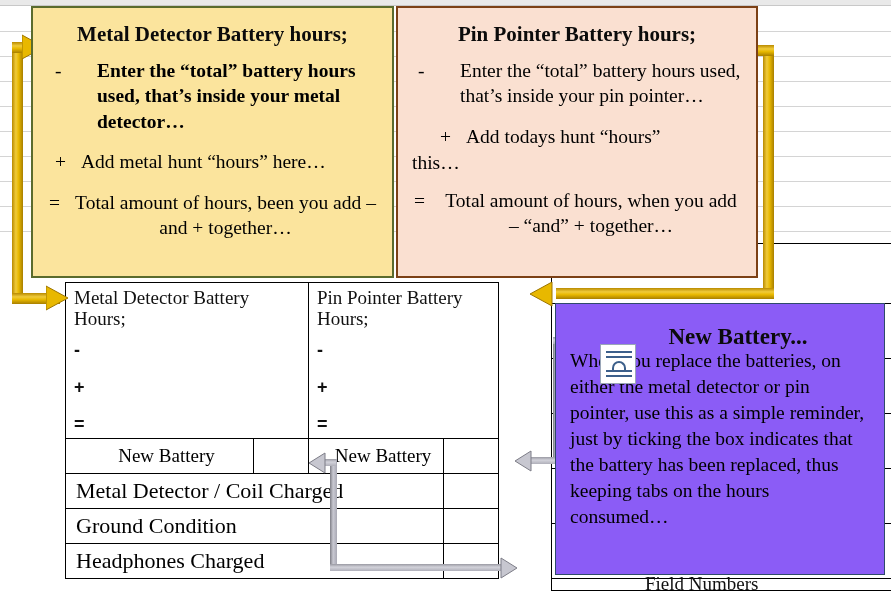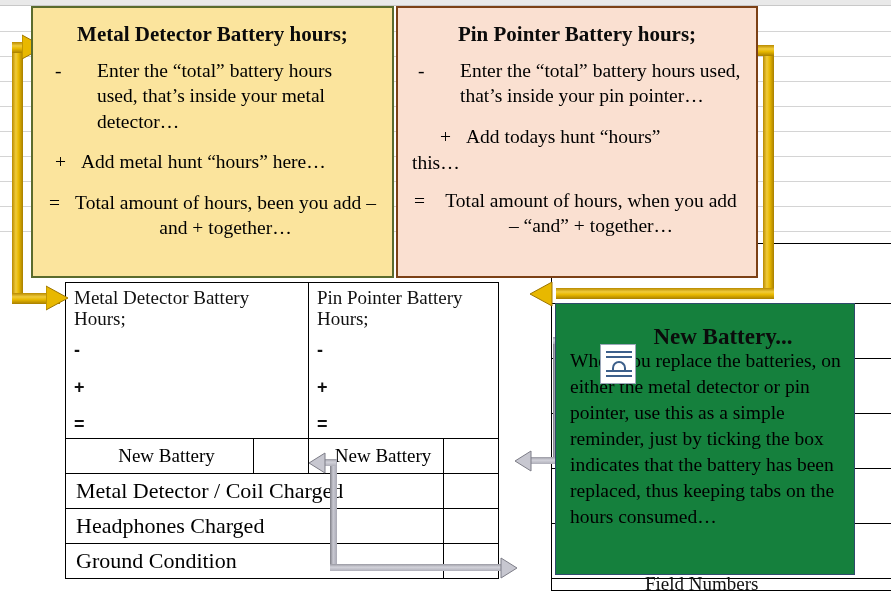--- a/index.html
+++ b/index.html
@@ -39,43 +39,43 @@
 
   .box-yellow{
     left:31px;top:6px;width:363px;height:272px;
     background:#FBE49D;border:2px solid #5A6B2D;
     padding:10px 16px 0 16px;
   }
   .box-yellow .ttl{margin:4px 0 12px 0;}
   .box-yellow .li{display:flex;font-size:19.5px;line-height:1.30;margin-bottom:15px;}
   .box-yellow .li .sym{width:26px;flex:0 0 26px;text-align:left;padding-left:6px;}
   .box-yellow .li .txt{flex:1;}
-  .y-l1 .txt{padding-left:16px;}
+  .y-l1 .txt{padding-left:16px;font-weight:bold;}
   .y-l3{margin-left:-6px;}
   .y-l3 .txt{text-align:center;}
 
   .box-pink{
     left:396px;top:6px;width:362px;height:272px;
     background:#FAE0D1;border:2px solid #7C4116;
     padding:10px 14px 0 14px;
   }
   .box-pink .ttl{margin:4px 0 12px 0;}
   .box-pink .li{display:flex;font-size:19.5px;line-height:1.30;margin-bottom:15px;}
   .box-pink .li .sym{width:26px;flex:0 0 26px;text-align:left;padding-left:6px;}
   .box-pink .li .txt{flex:1;}
   .p-l1 .txt{padding-left:16px;}
   .p-l2{margin-left:22px;}
   .p-l2 .txt{margin-left:0;}
   .p-l3{margin-left:-4px;}
   .p-l3 .txt{text-align:center;}
   .p-here{font-size:19.5px;line-height:1.30;margin-top:-14px;margin-bottom:12px;}
 
   .box-blue{
-    left:555px;top:303px;width:300px;height:272px;
-    background:#15803d;border:1px solid #2F4A6B;
+    left:555px;top:303px;width:330px;height:272px;
+    background:#8b5cf6;border:1px solid #2F4A6B;
     padding:6px 12px 0 14px;
   }
   .box-blue .ttl{font-size:23px;margin:14px 0 2px 0;padding-left:34px;}
   .box-blue .body{font-size:19.5px;line-height:1.33;margin-top:-4px;}
 
   .img-placeholder{
     position:absolute;left:600px;top:344px;width:36px;height:40px;
     background:#fff;border:1px solid #9aa6b8;box-sizing:border-box;
   }
   .img-placeholder .ln{position:absolute;left:5px;width:26px;height:2px;background:#3c5f8a;}
@@ -149,26 +149,26 @@
       <td style="width:128px;" class="lbl">New Battery</td>
       <td style="width:60px;"></td>
     </tr>
 
     <tr class="row-tall">
       <td colspan="3" class="lbl">Metal Detector / Coil Charged</td>
       <td></td>
     </tr>
 
     <tr class="row-tall">
+      <td colspan="3" class="lbl">Ground Condition</td>
+      <td></td>
+    </tr>
+
+    <tr class="row-tall">
       <td colspan="3" class="lbl">Headphones Charged</td>
-      <td></td>
-    </tr>
-
-    <tr class="row-tall">
-      <td colspan="3" class="lbl">Ground Condition</td>
       <td></td>
     </tr>
   </tbody>
     </table>
 
   <div style="position:absolute;left:645px;top:573px;font-size:19px;color:#111;">Field Numbers</div>
 
   <div class="gold gold-v" style="left:12px;top:42px;height:262px;"></div>
   <div class="gold gold-h" style="left:12px;top:293px;width:48px;"></div>
   <div class="gold gold-h" style="left:12px;top:42px;width:20px;"></div>

